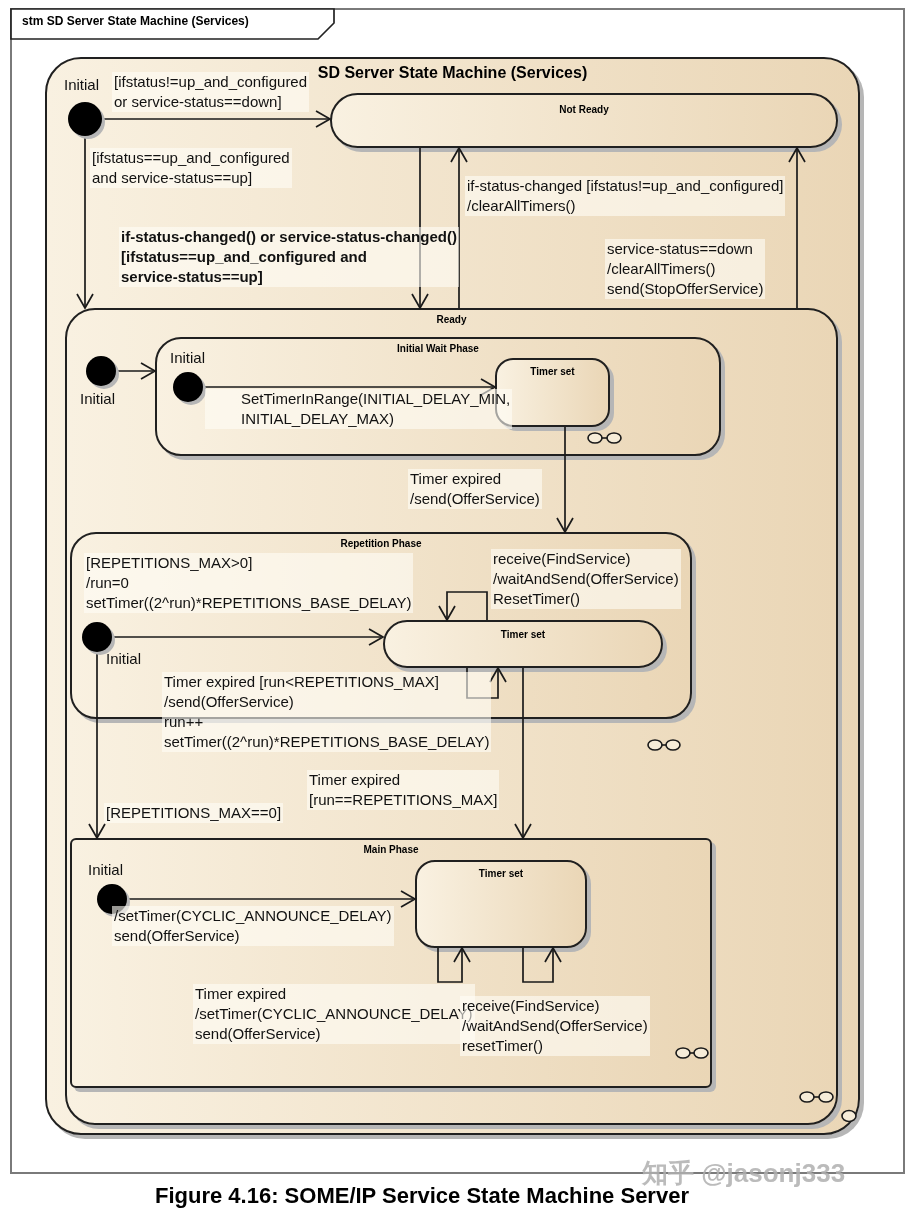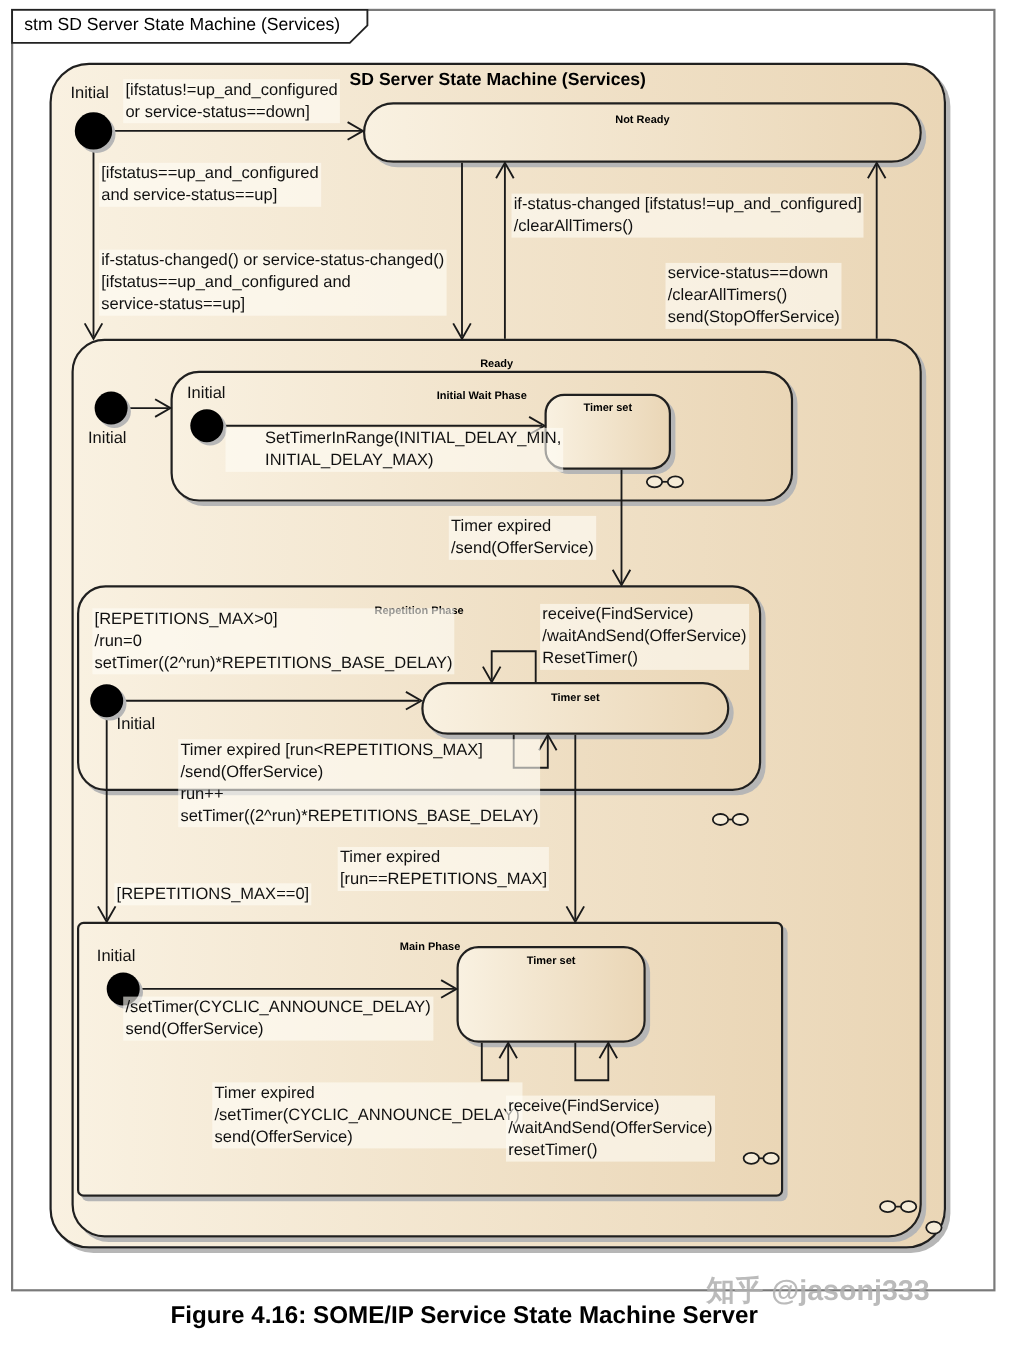--- a/index.html
+++ b/index.html
@@ -3,31 +3,31 @@
 <meta charset="utf-8">
 <style>
   html,body{margin:0;padding:0;}
   body{
     width:924px;height:1224px;position:relative;background:#fff;
     font-family:"Liberation Sans", sans-serif;color:#111;overflow:hidden;
   }
   .abs{position:absolute;}
   
   .frame{left:10px;top:8px;width:891px;height:1162px;border:2px solid #7a7a7a;z-index:0;}
-  .tab-label{left:22px;top:14px;font-size:16px;font-weight:normal;color:#000;z-index:7;white-space:nowrap;text-align:right;}
+  .tab-label{left:22px;top:14px;font-size:12px;font-weight:bold;color:#000;z-index:7;white-space:nowrap;text-align:right;}
   
   .state{
     border:2px solid #202020;
     background:linear-gradient(to right,#f9f1e1,#ead6b6);
     box-shadow:4px 4px 0 #b6b6b6;
     box-sizing:border-box;
   }
   .state-title{font-weight:bold;font-size:10px;text-align:center;color:#000;}
   .root-title{font-size:16px;}
-  .pad-top{padding-top:16px;}
+  .pad-top{padding-top:4px;}
   
   .tlabel{
     font-size:15px;line-height:20px;white-space:pre-line;
     background:rgba(255,253,247,0.6);padding:0 2px;z-index:6;color:#111;
   }
   .ilabel{font-size:15px;z-index:6;color:#111;background:transparent;}
   .overlay{left:0;top:0;z-index:5;pointer-events:none;}
   .z1{z-index:1}.z2{z-index:2}.z3{z-index:3}.z4{z-index:4}
   .caption{left:0;top:1183px;width:844px;text-align:center;font-size:22px;font-weight:bold;color:#000;z-index:7;}
   .watermark{left:642px;top:1156px;font-size:26px;font-weight:bold;color:rgba(175,175,175,0.85);z-index:8;white-space:nowrap;}
@@ -199,21 +199,21 @@
 <div class="abs ilabel" style="left:64px;top:76px;">Initial</div>
 <div class="abs ilabel" style="left:80px;top:390px;">Initial</div>
 <div class="abs ilabel" style="left:170px;top:349px;">Initial</div>
 <div class="abs ilabel" style="left:106px;top:650px;">Initial</div>
 <div class="abs ilabel" style="left:88px;top:861px;">Initial</div>
 
 <div class="abs tlabel" style="left:112px;top:72px;">[ifstatus!=up_and_configured
 or service-status==down]</div>
 <div class="abs tlabel" style="left:90px;top:148px;">[ifstatus==up_and_configured
 and service-status==up]</div>
-<div class="abs tlabel" style="left:90px;top:227px;">if-status-changed() or service-status-changed()
+<div class="abs tlabel" style="left:119px;top:227px;font-weight:bold;">if-status-changed() or service-status-changed()
 [ifstatus==up_and_configured and
 service-status==up]</div>
 <div class="abs tlabel" style="left:465px;top:176px;">if-status-changed [ifstatus!=up_and_configured]
 /clearAllTimers()</div>
 <div class="abs tlabel" style="left:605px;top:239px;">service-status==down
 /clearAllTimers()
 send(StopOfferService)</div>
 <div class="abs tlabel" style="left:205px;top:389px;padding-left:36px;">SetTimerInRange(INITIAL_DELAY_MIN,
 INITIAL_DELAY_MAX)</div>
 <div class="abs tlabel" style="left:408px;top:469px;">Timer expired

